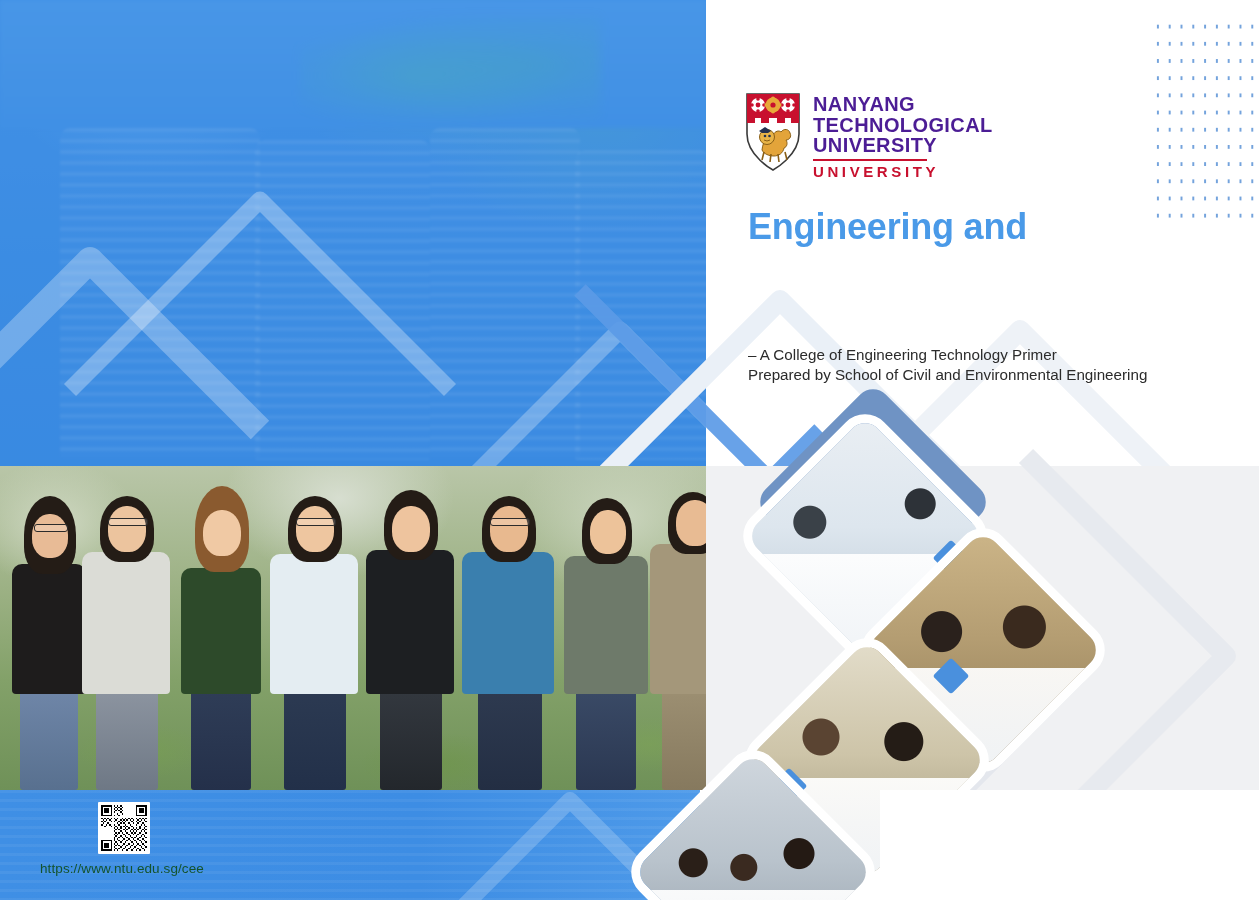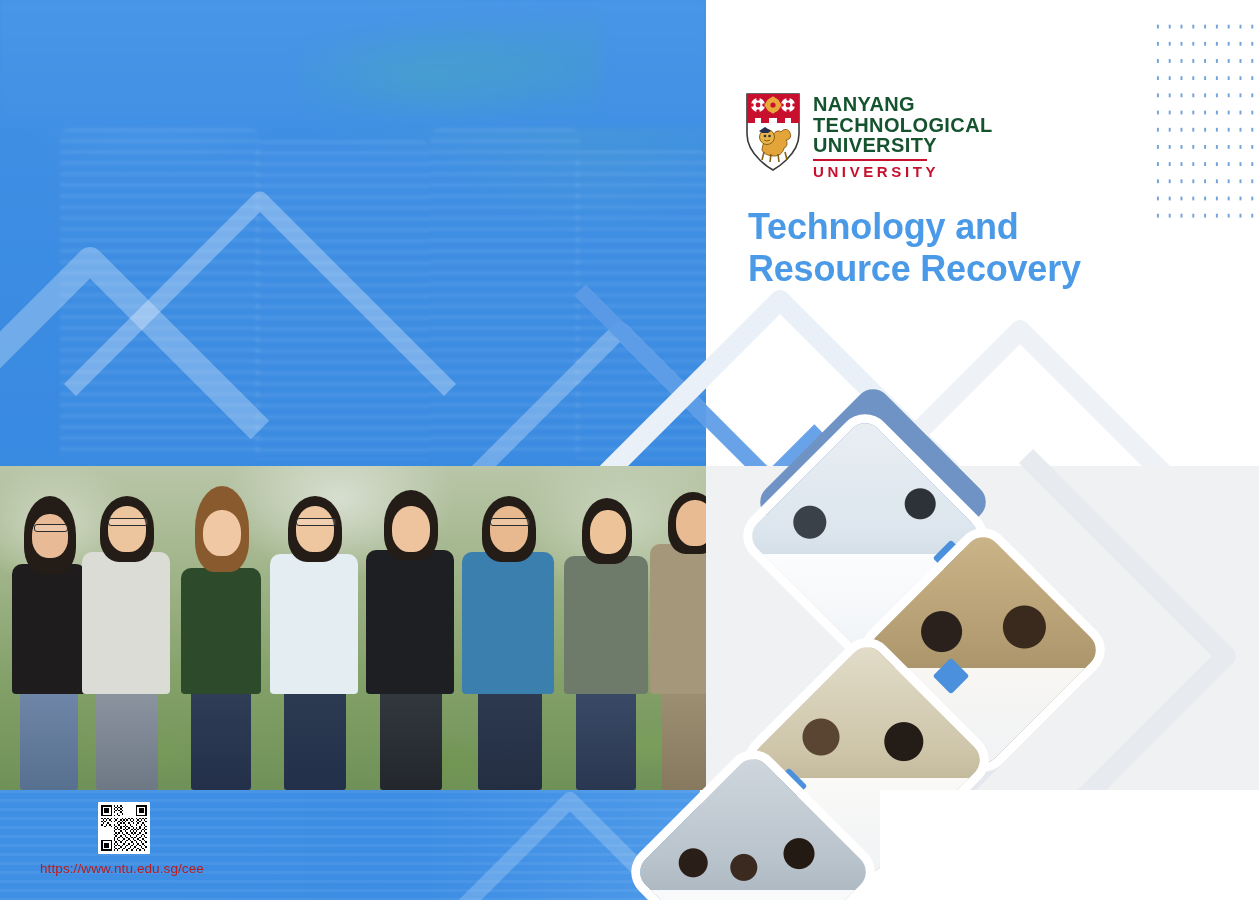--- a/index.html
+++ b/index.html
@@ -104,36 +104,36 @@
     background:repeating-linear-gradient(to bottom,
       rgba(255,255,255,.055) 0px, rgba(255,255,255,.055) 3px,
       rgba(255,255,255,0) 3px, rgba(255,255,255,0) 9px);
   }
   .qr{
     position:absolute;left:98px;top:802px;width:52px;height:52px;
     background:#fff;padding:3px;box-sizing:border-box;border-radius:1px;
   }
   .url{
     position:absolute;left:40px;top:861px;
-    color:#b91c1c;font-size:13.5px;letter-spacing:.1px;
+    color:#14532d;font-size:13.5px;letter-spacing:.1px;
     white-space:nowrap;
   }
 
   
   .gray-panel{
     position:absolute;left:706px;top:466px;width:553px;height:324px;
     background:#f0f1f3;
   }
 
   
   .logo{position:absolute;left:745px;top:92px;width:240px;height:90px;}
   .crest{position:absolute;left:0;top:0;width:56px;height:80px;}
   .wordmark{position:absolute;left:68px;top:2px;}
   .wm-line{
-    color:#14532d;font-weight:bold;font-size:20px;line-height:20.5px;
+    color:#4c1d95;font-weight:bold;font-size:20px;line-height:20.5px;
     letter-spacing:.4px;
   }
   .wm-rule{width:114px;height:2px;background:#c8102e;margin:3px 0 2px 0;}
   .wm-sg{color:#c8102e;font-weight:bold;font-size:15px;letter-spacing:3.6px;}
 
   
   .title{
     position:absolute;left:748px;top:206px;width:430px;
     color:#4a9ae8;font-weight:bold;font-size:36px;line-height:42px;
     letter-spacing:-.2px;
@@ -453,18 +453,21 @@
     <div class="wordmark">
       <div class="wm-line">NANYANG</div>
       <div class="wm-line">TECHNOLOGICAL</div>
       <div class="wm-line">UNIVERSITY</div>
       <div class="wm-rule"></div>
       <div class="wm-sg">UNIVERSITY</div>
     </div>
   </div>
 
   <div class="title">
-    <div>Technology and</div>
-    <div>Resource Recovery</div>
-  </div>
-
+    <div>Engineering and</div>
+  </div>
+
+  <div class="subtitle">
+    <div>– A College of Engineering Technology Primer</div>
+    <div>Prepared by School of Civil and Environmental Engineering</div>
+  </div>
 
 </div>
 
 </body></html>

